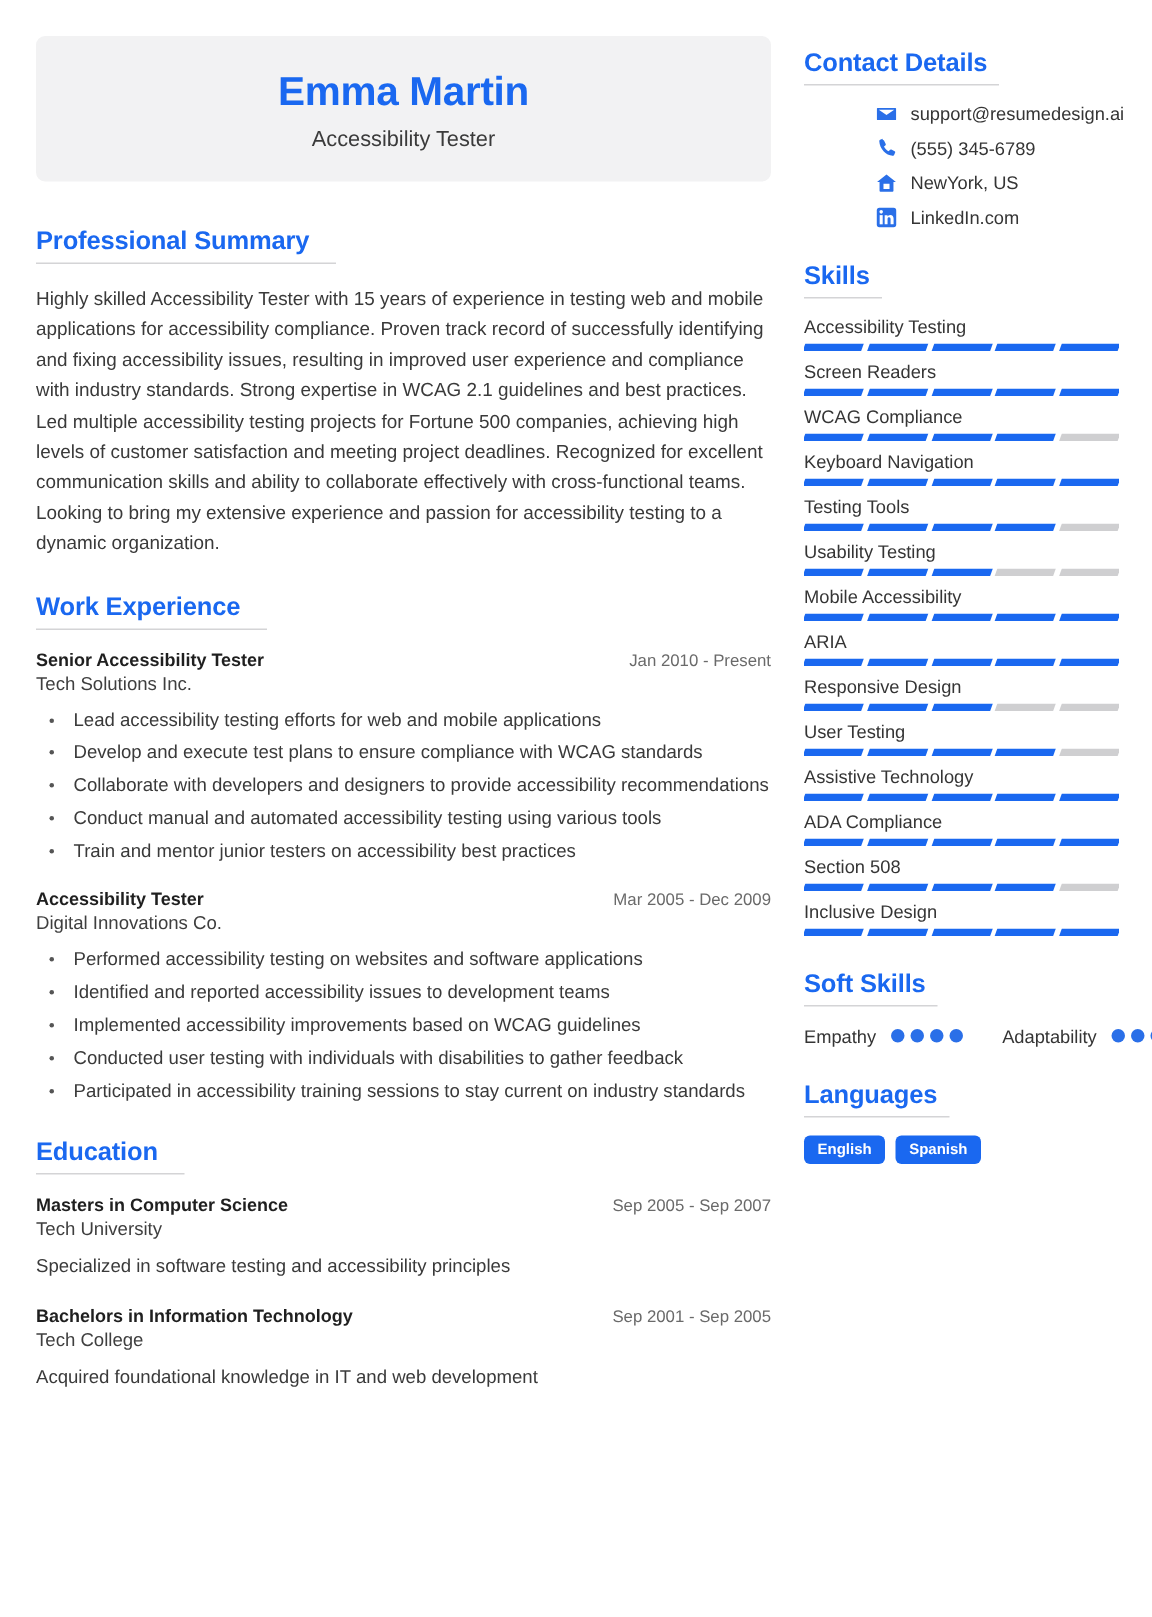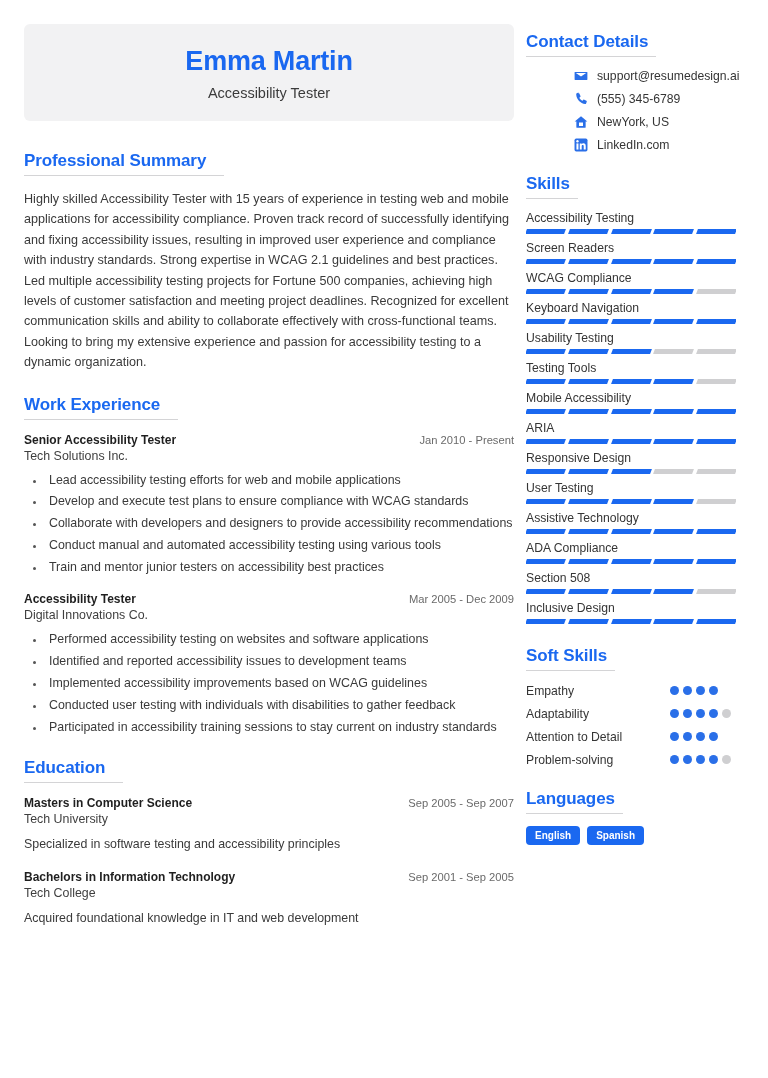--- a/index.html
+++ b/index.html
@@ -12,21 +12,21 @@
     font-family: "Liberation Sans", sans-serif;
     color: #333333;
     overflow: hidden;
   }
 
   .page {
     width: 624px;
     height: 1078px;
     padding: 24px 24px 0 24px;
     display: flex;
-    gap: 12px;
+    gap: 22px;
     position: relative;
   }
 
   
   .main-col { width: 490px; flex: 0 0 490px; }
 
   .name-card {
     background: #f2f2f3;
     border-radius: 6px;
     padding: 22px 16px 20px 16px;
@@ -156,21 +156,21 @@
   }
   .seg {
     flex: 1 1 0;
     height: 5px;
     background: #cfcfd1;
     transform: skewX(-20deg);
   }
   .seg.on { background: #1a68f0; }
 
   
-  .soft-list { display: flex; flex-direction: column; gap: 8px; }
+  .soft-list { display: flex; gap: 8px; }
   .soft-row {
     display: flex;
     align-items: center;
     justify-content: space-between;
     gap: 10px;
     height: 15px;
   }
   .soft-name { font-size: 12.2px; color: #353535; }
   .soft-dots {
     width: 66px;
@@ -355,36 +355,36 @@
             <div class="skill-name">Keyboard Navigation</div>
             <div class="skill-bar">
               <div class="seg on"></div>
               <div class="seg on"></div>
               <div class="seg on"></div>
               <div class="seg on"></div>
               <div class="seg on"></div>
             </div>
           </div>
           <div class="skill-item">
+            <div class="skill-name">Testing Tools</div>
+            <div class="skill-bar">
+              <div class="seg on"></div>
+              <div class="seg on"></div>
+              <div class="seg on"></div>
+              <div class="seg on"></div>
+              <div class="seg"></div>
+            </div>
+          </div>
+          <div class="skill-item">
             <div class="skill-name">Usability Testing</div>
             <div class="skill-bar">
               <div class="seg on"></div>
               <div class="seg on"></div>
               <div class="seg on"></div>
               <div class="seg"></div>
-              <div class="seg"></div>
-            </div>
-          </div>
-          <div class="skill-item">
-            <div class="skill-name">Testing Tools</div>
-            <div class="skill-bar">
-              <div class="seg on"></div>
-              <div class="seg on"></div>
-              <div class="seg on"></div>
-              <div class="seg on"></div>
               <div class="seg"></div>
             </div>
           </div>
           <div class="skill-item">
             <div class="skill-name">Mobile Accessibility</div>
             <div class="skill-bar">
               <div class="seg on"></div>
               <div class="seg on"></div>
               <div class="seg on"></div>
               <div class="seg on"></div>

